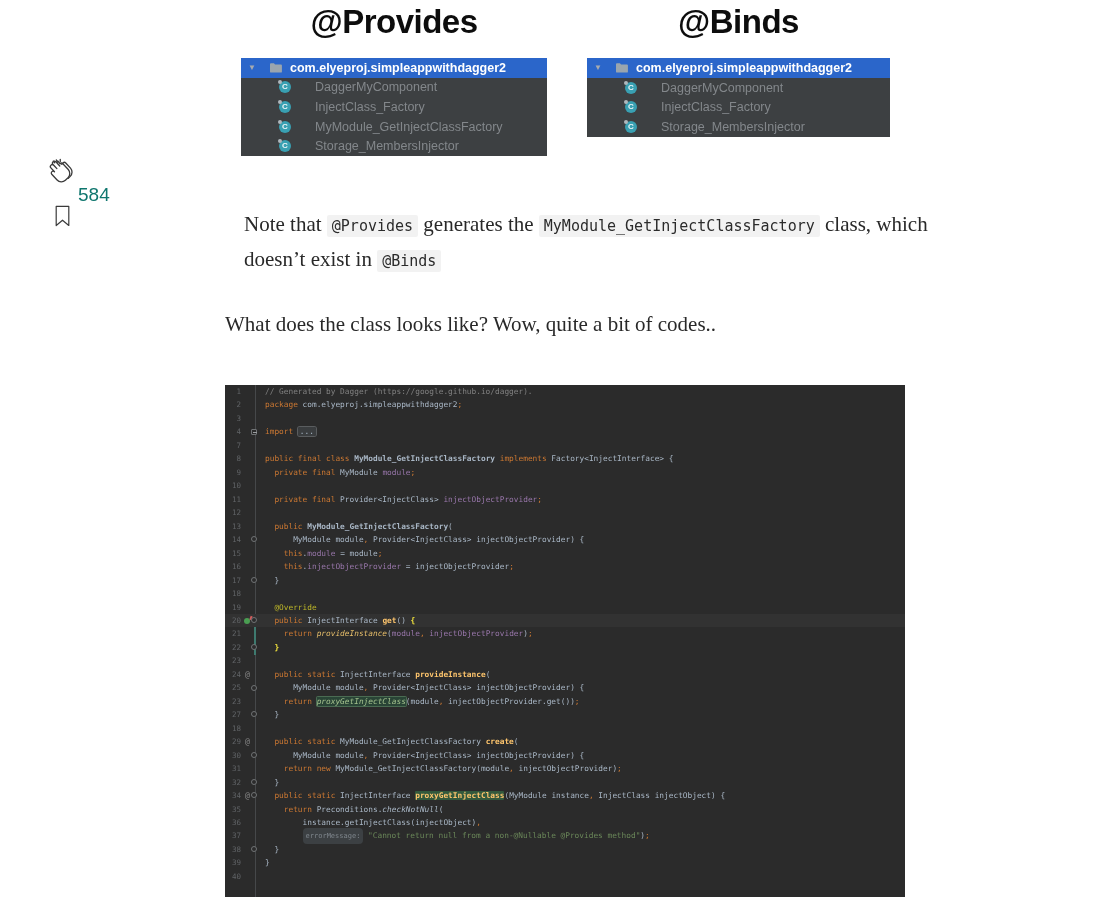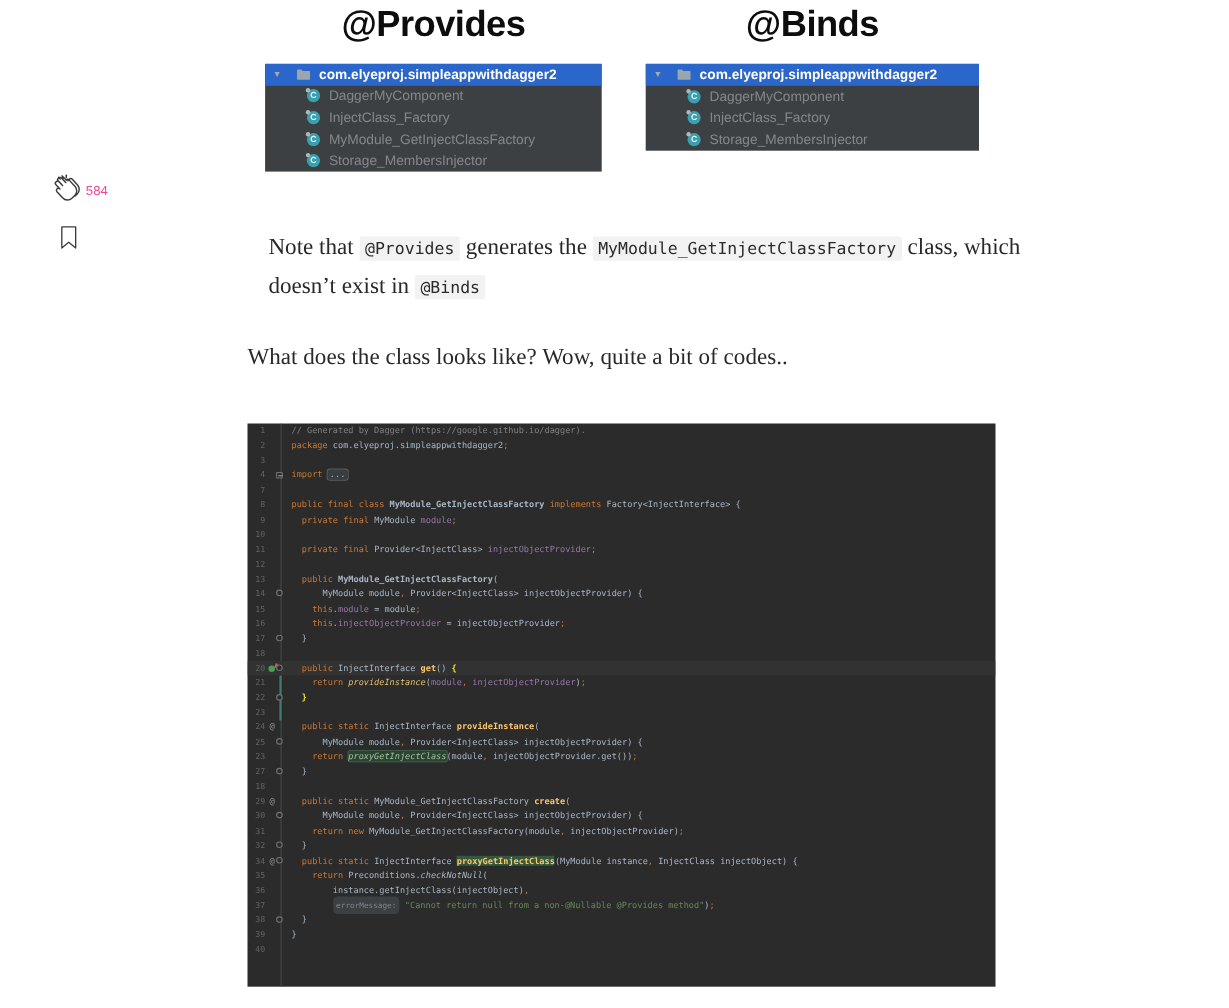--- a/index.html
+++ b/index.html
@@ -1,21 +1,21 @@
 <!DOCTYPE html>
 <html><head>
 <meta charset="utf-8">
 <style>
   * { margin:0; padding:0; box-sizing:border-box; }
   body { background:#ffffff; font-family:"Liberation Sans", sans-serif; }
   #app { position:relative; width:1117px; height:916px; background:#ffffff; overflow:hidden; }
 
   
   .clap-btn { position:absolute; left:44px; top:156px; width:32px; height:32px; background:none; border:none; cursor:pointer; }
-  .clap-count { position:absolute; left:78px; top:166px; font-size:12px; color:#ec4899; }
+  .clap-count { position:absolute; left:78px; top:184px; font-size:19px; color:#0f766e; }
   .bm-btn { position:absolute; left:52px; top:205px; width:20px; height:24px; background:none; border:none; cursor:pointer; }
 
   
   .fig-title { position:absolute; top:0; height:44px; line-height:44px; text-align:center;
                font-weight:800; font-size:33px; color:#0d0d0d; letter-spacing:-0.5px; }
   .t1 { left:241px; width:306px; }
   .t2 { left:587px; width:303px; }
 
   
   .tree { position:absolute; top:58px; background:#3D4042; overflow:hidden; }
@@ -23,21 +23,21 @@
   .tree2 { left:587px; width:303px; height:79px; }
   .trow { display:flex; align-items:center; height:19.6px; font-size:12.5px; color:#83878B; white-space:nowrap; }
   .tree2 .trow { height:19.75px; }
   .trow.sel { background:#2B66CA; color:#ffffff; }
   .arrow { margin-left:7px; font-size:8px; color:#A7ABAF; width:10px; }
   .folder { margin-left:11px; display:flex; }
   .tlabel { margin-left:8px; font-weight:700; color:#ffffff; }
   .cls-ic { margin-left:38px; position:relative; width:12px; height:12px; flex:0 0 12px; border-radius:50%;
             background:#39A0B2; color:#EAF5F7; font:700 8px/12px "Liberation Sans",sans-serif; text-align:center; }
   .cls-ic::before { content:""; position:absolute; left:-1px; top:-1px; width:4px; height:4px; border-radius:50%; background:#AFB8BD; }
-  .ilabel { margin-left:8px; }
+  .ilabel { margin-left:24px; }
 
   
   .para { position:absolute; left:225px; width:686px; font-family:"Liberation Serif", serif;
           font-size:21px; line-height:33px; color:#292929; }
   .p1 { top:208px;margin-left:19px; }
   .p2 { top:308px; }
   .ic { font-family:"DejaVu Sans Mono", monospace; font-size:15px; background:#F2F2F2;
         color:#2b2b2b; padding:2px 5px; border-radius:2px; }
 
   
@@ -257,20 +257,26 @@
             <i class="fm"></i>
           </span>
           <span class="ct"><span class="tk-d">  }</span></span>
         </div>
         <div class="crow">
           <span class="ln">18</span>
           <span class="gi"></span>
           <span class="gf"></span>
           <span class="ct"></span>
         </div>
+        <div class="crow">
+          <span class="ln">19</span>
+          <span class="gi"></span>
+          <span class="gf"></span>
+          <span class="ct"><span class="tk-a">  @Override</span></span>
+        </div>
         <div class="crow hl">
           <span class="ln">20</span>
           <span class="gi">
             <i class="gdot"></i>
             <i class="gtick"></i>
           </span>
           <span class="gf">
             <i class="fm"></i>
           </span>
           <span class="ct"><span class="tk-k">  public</span><span class="tk-d"> InjectInterface </span><span class="tk-m">get</span><span class="tk-d">() </span><span class="tk-br">{</span></span>

